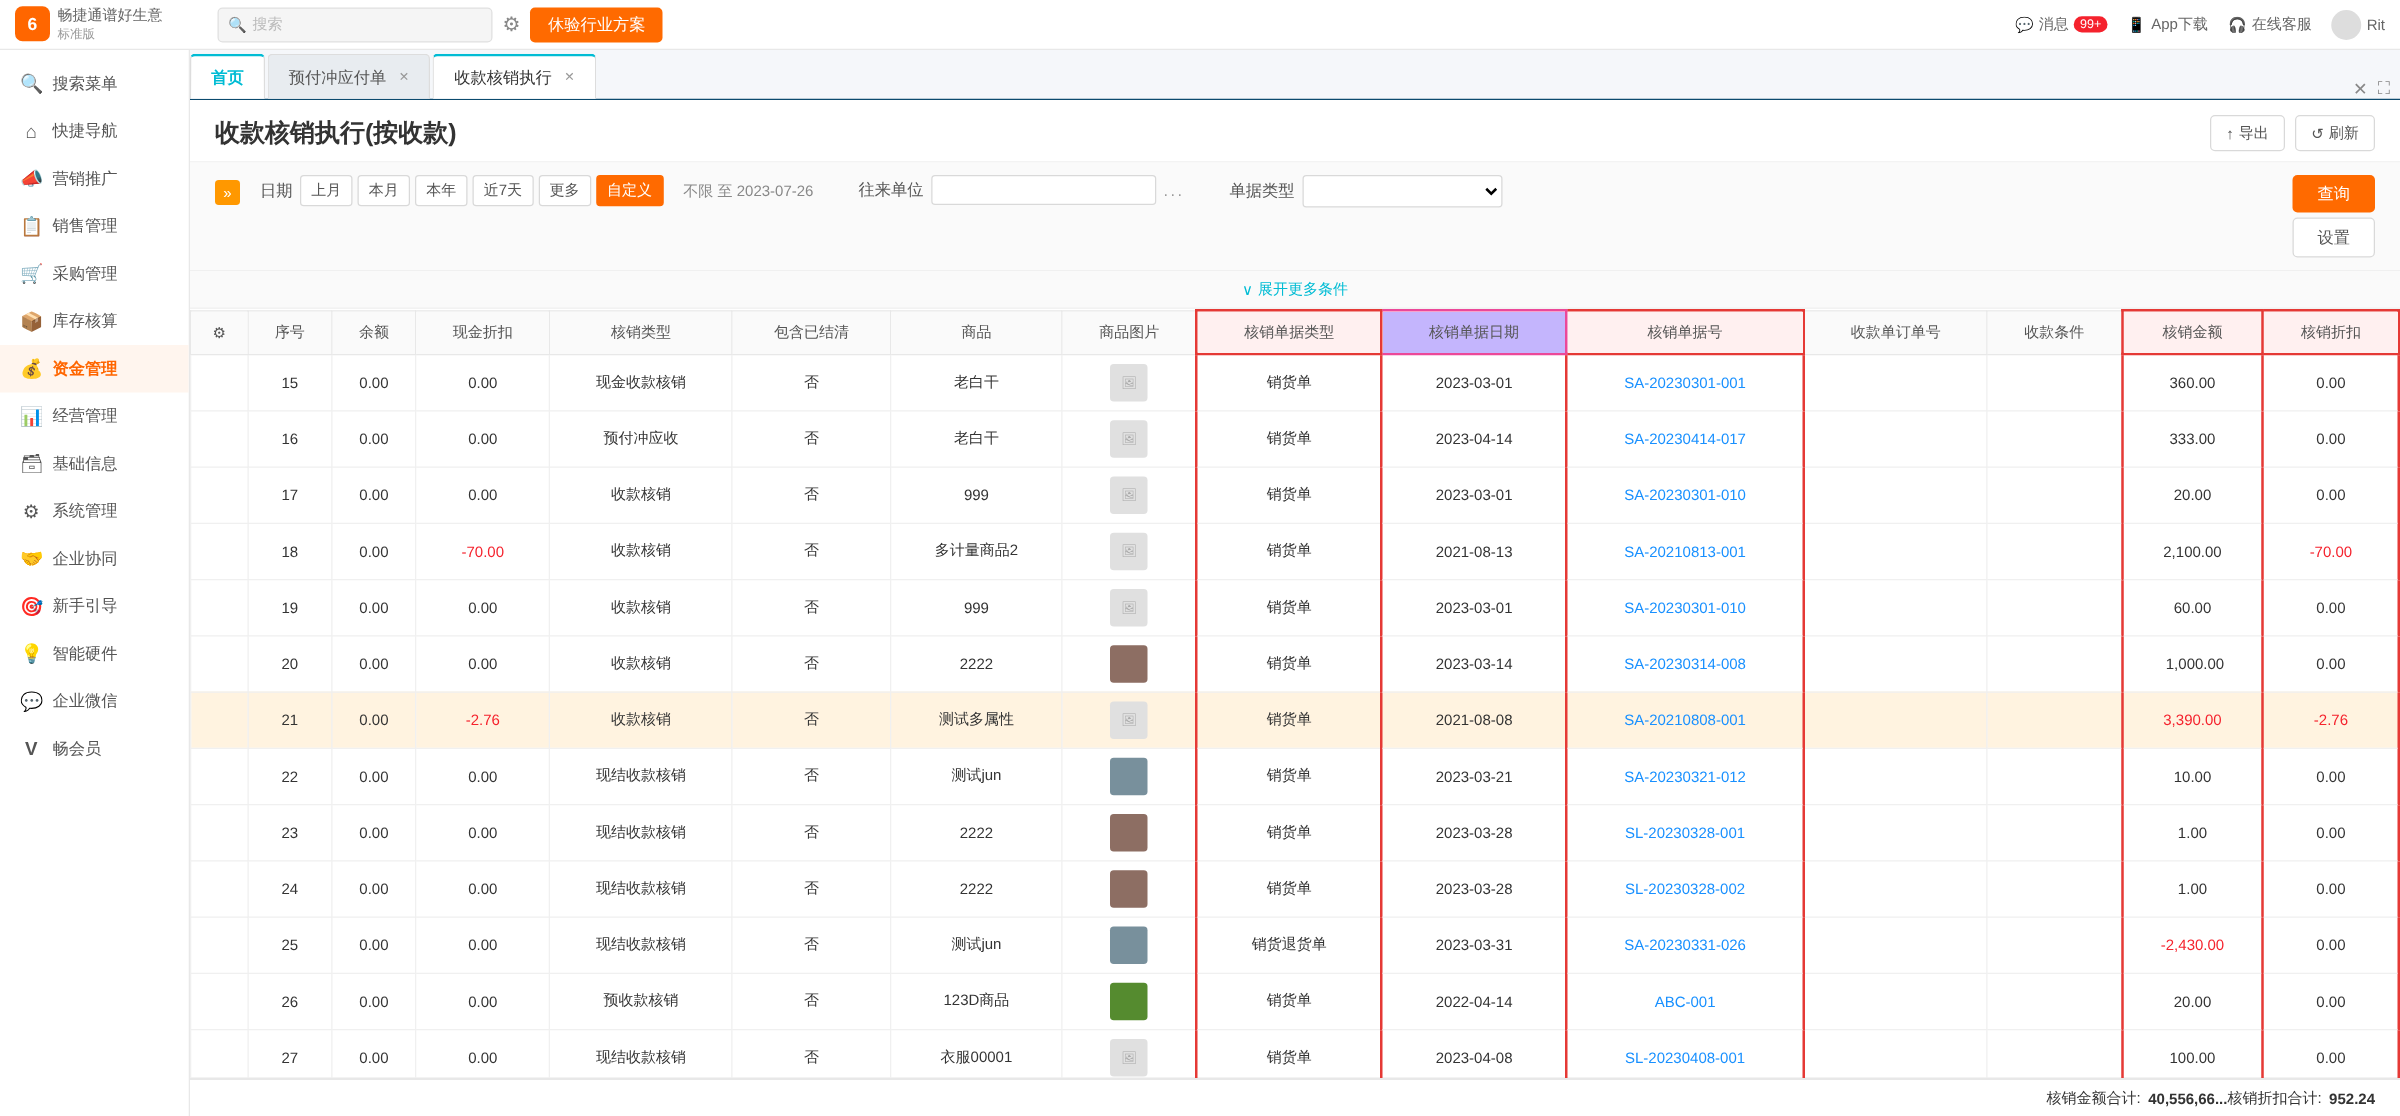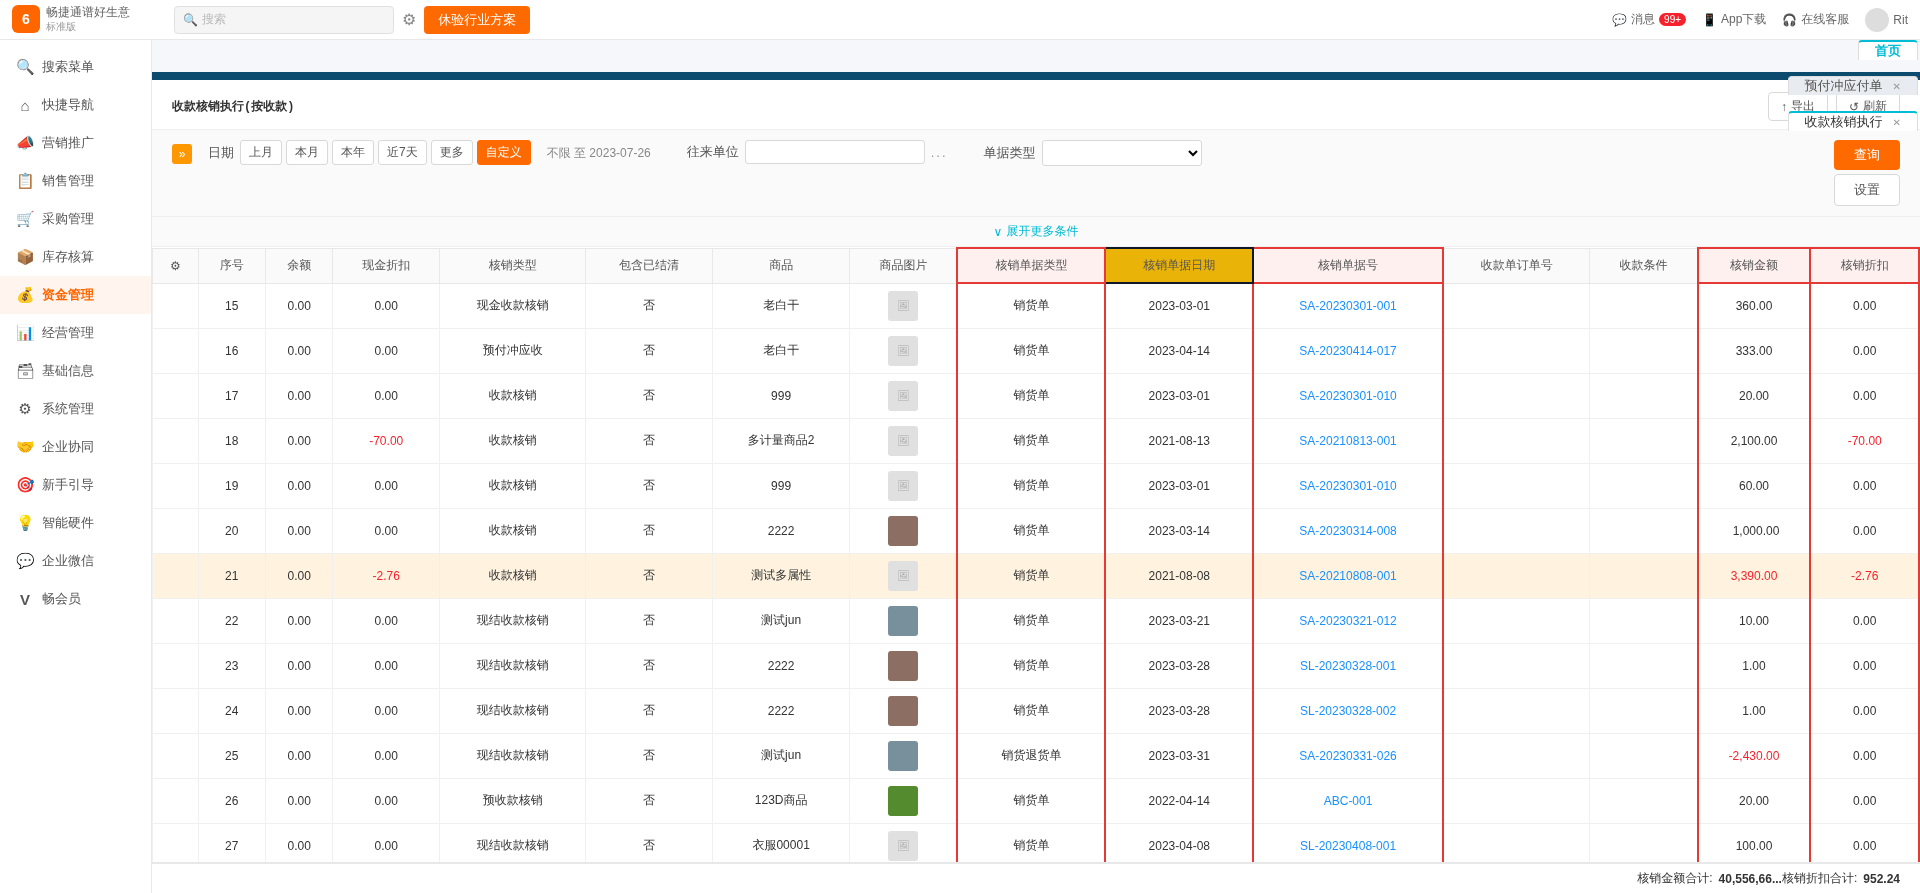--- a/index.html
+++ b/index.html
@@ -102,24 +102,23 @@
       flex-direction: column;
       overflow: hidden;
     }
 
     
     .tab-bar {
       height: 40px;
       background: #f5f7fa;
       display: flex;
       align-items: flex-end;
-      border-bottom: 8px solid #0c4a6e;
+      border-bottom: 1px solid #0c4a6e;
       padding-left: 0;
-      gap: 16px;
-      flex-direction: column;
+      gap: 0;
     }
     .tab-item {
       height: 36px;
       padding: 0 16px;
       display: flex; align-items: center; gap: 6px;
       font-size: 13px; color: #555;
       cursor: pointer;
       background: #e8ecf0;
       border-radius: 4px 4px 0 0;
       border: 1px solid #ddd;
@@ -149,24 +148,23 @@
     }
 
     .page-header {
       padding: 12px 20px 8px;
       display: flex;
       align-items: center;
       justify-content: space-between;
       border-bottom: 1px solid #f0f0f0;
     }
     .page-title {
-      font-size: 12px;
+      font-size: 20px;
       font-weight: bold;
       color: #333;
-      font-family: Liberation Mono, monospace;
     }
     .page-header-btns { display: flex; gap: 8px; }
     .btn-outline {
       border: 1px solid #d9d9d9;
       background: #fff;
       color: #555;
       border-radius: 4px;
       padding: 5px 12px;
       font-size: 12px;
       cursor: pointer;
@@ -510,21 +508,21 @@
             <tr>
               <th>⚙</th>
               <th>序号</th>
               <th>余额</th>
               <th>现金折扣</th>
               <th>核销类型</th>
               <th>包含已结清</th>
               <th>商品</th>
               <th>商品图片</th>
               <th style="border:2px solid #e53935; background:#fff0f0;margin-top:22px;">核销单据类型</th>
-              <th style="border:2px solid #0f172a; background:#eab308;">核销单据日期</th>
+              <th style="border:2px solid #ec4899; background:#c4b5fd;">核销单据日期</th>
               <th style="border:2px solid #e53935; background:#fff0f0;">核销单据号</th>
               <th>收款单订单号</th>
               <th>收款条件</th>
               <th style="border:2px solid #e53935; background:#fff0f0;">核销金额</th>
               <th style="border:2px solid #e53935; background:#fff0f0;">核销折扣</th>
             </tr>
           </thead>
           <tbody id="table-body">
           <tr>
                 <td></td>

